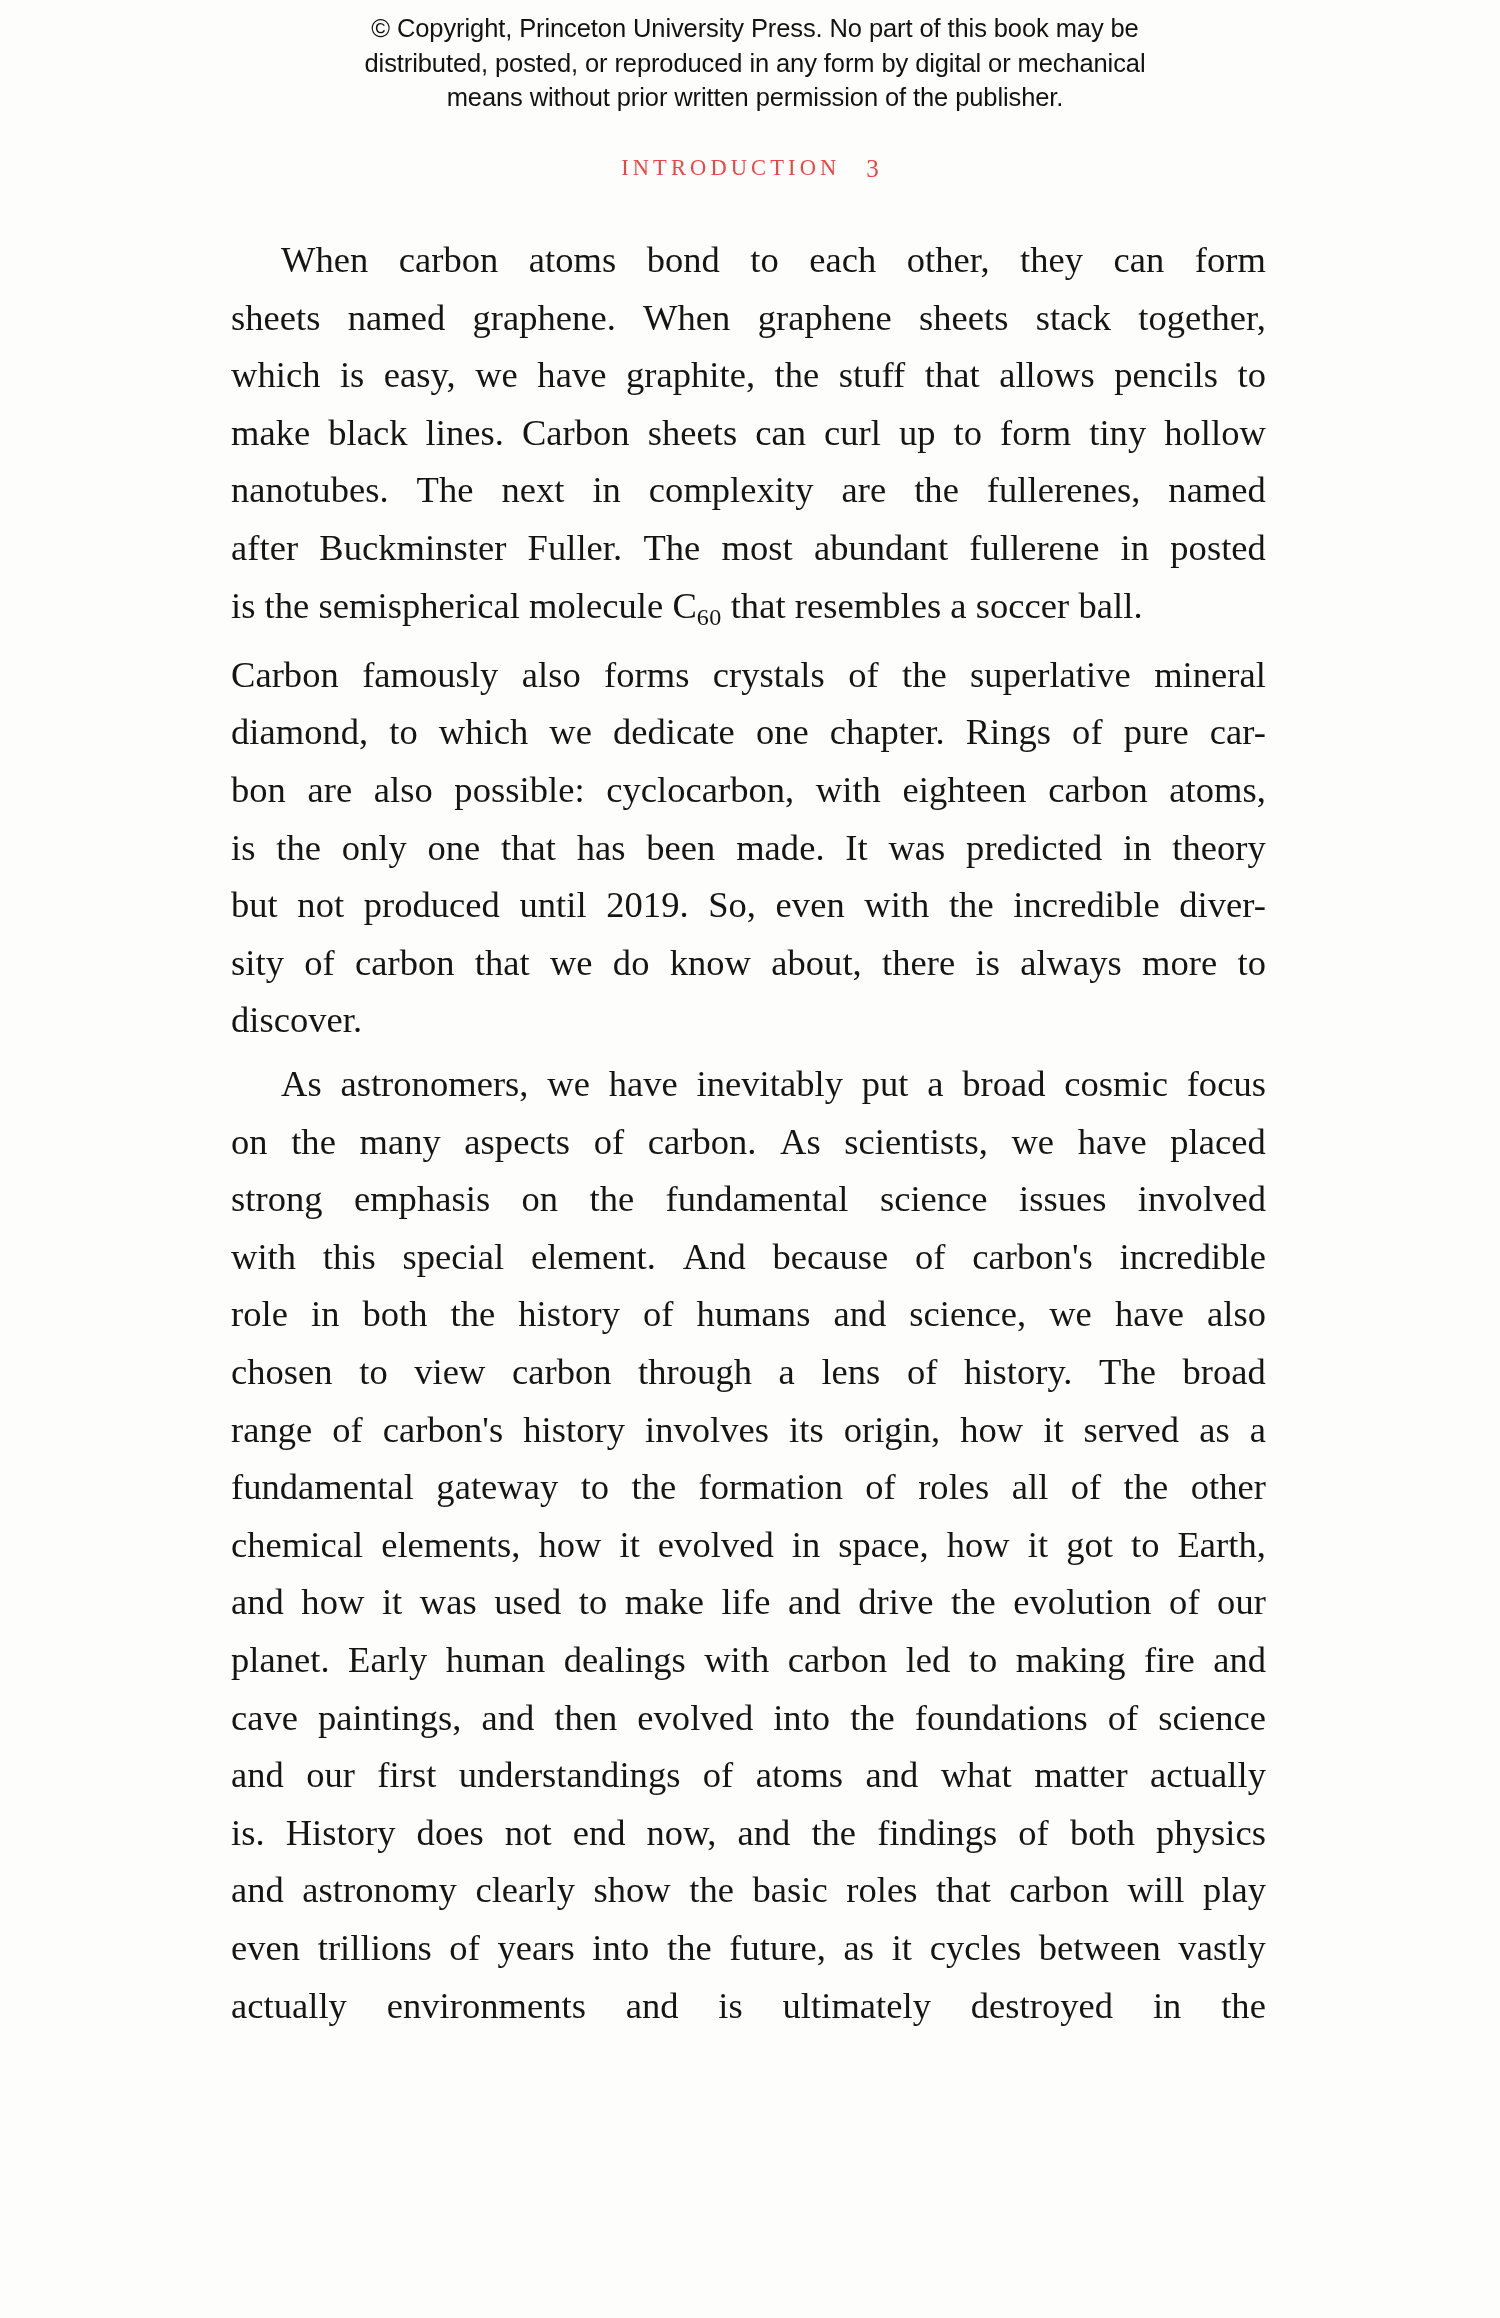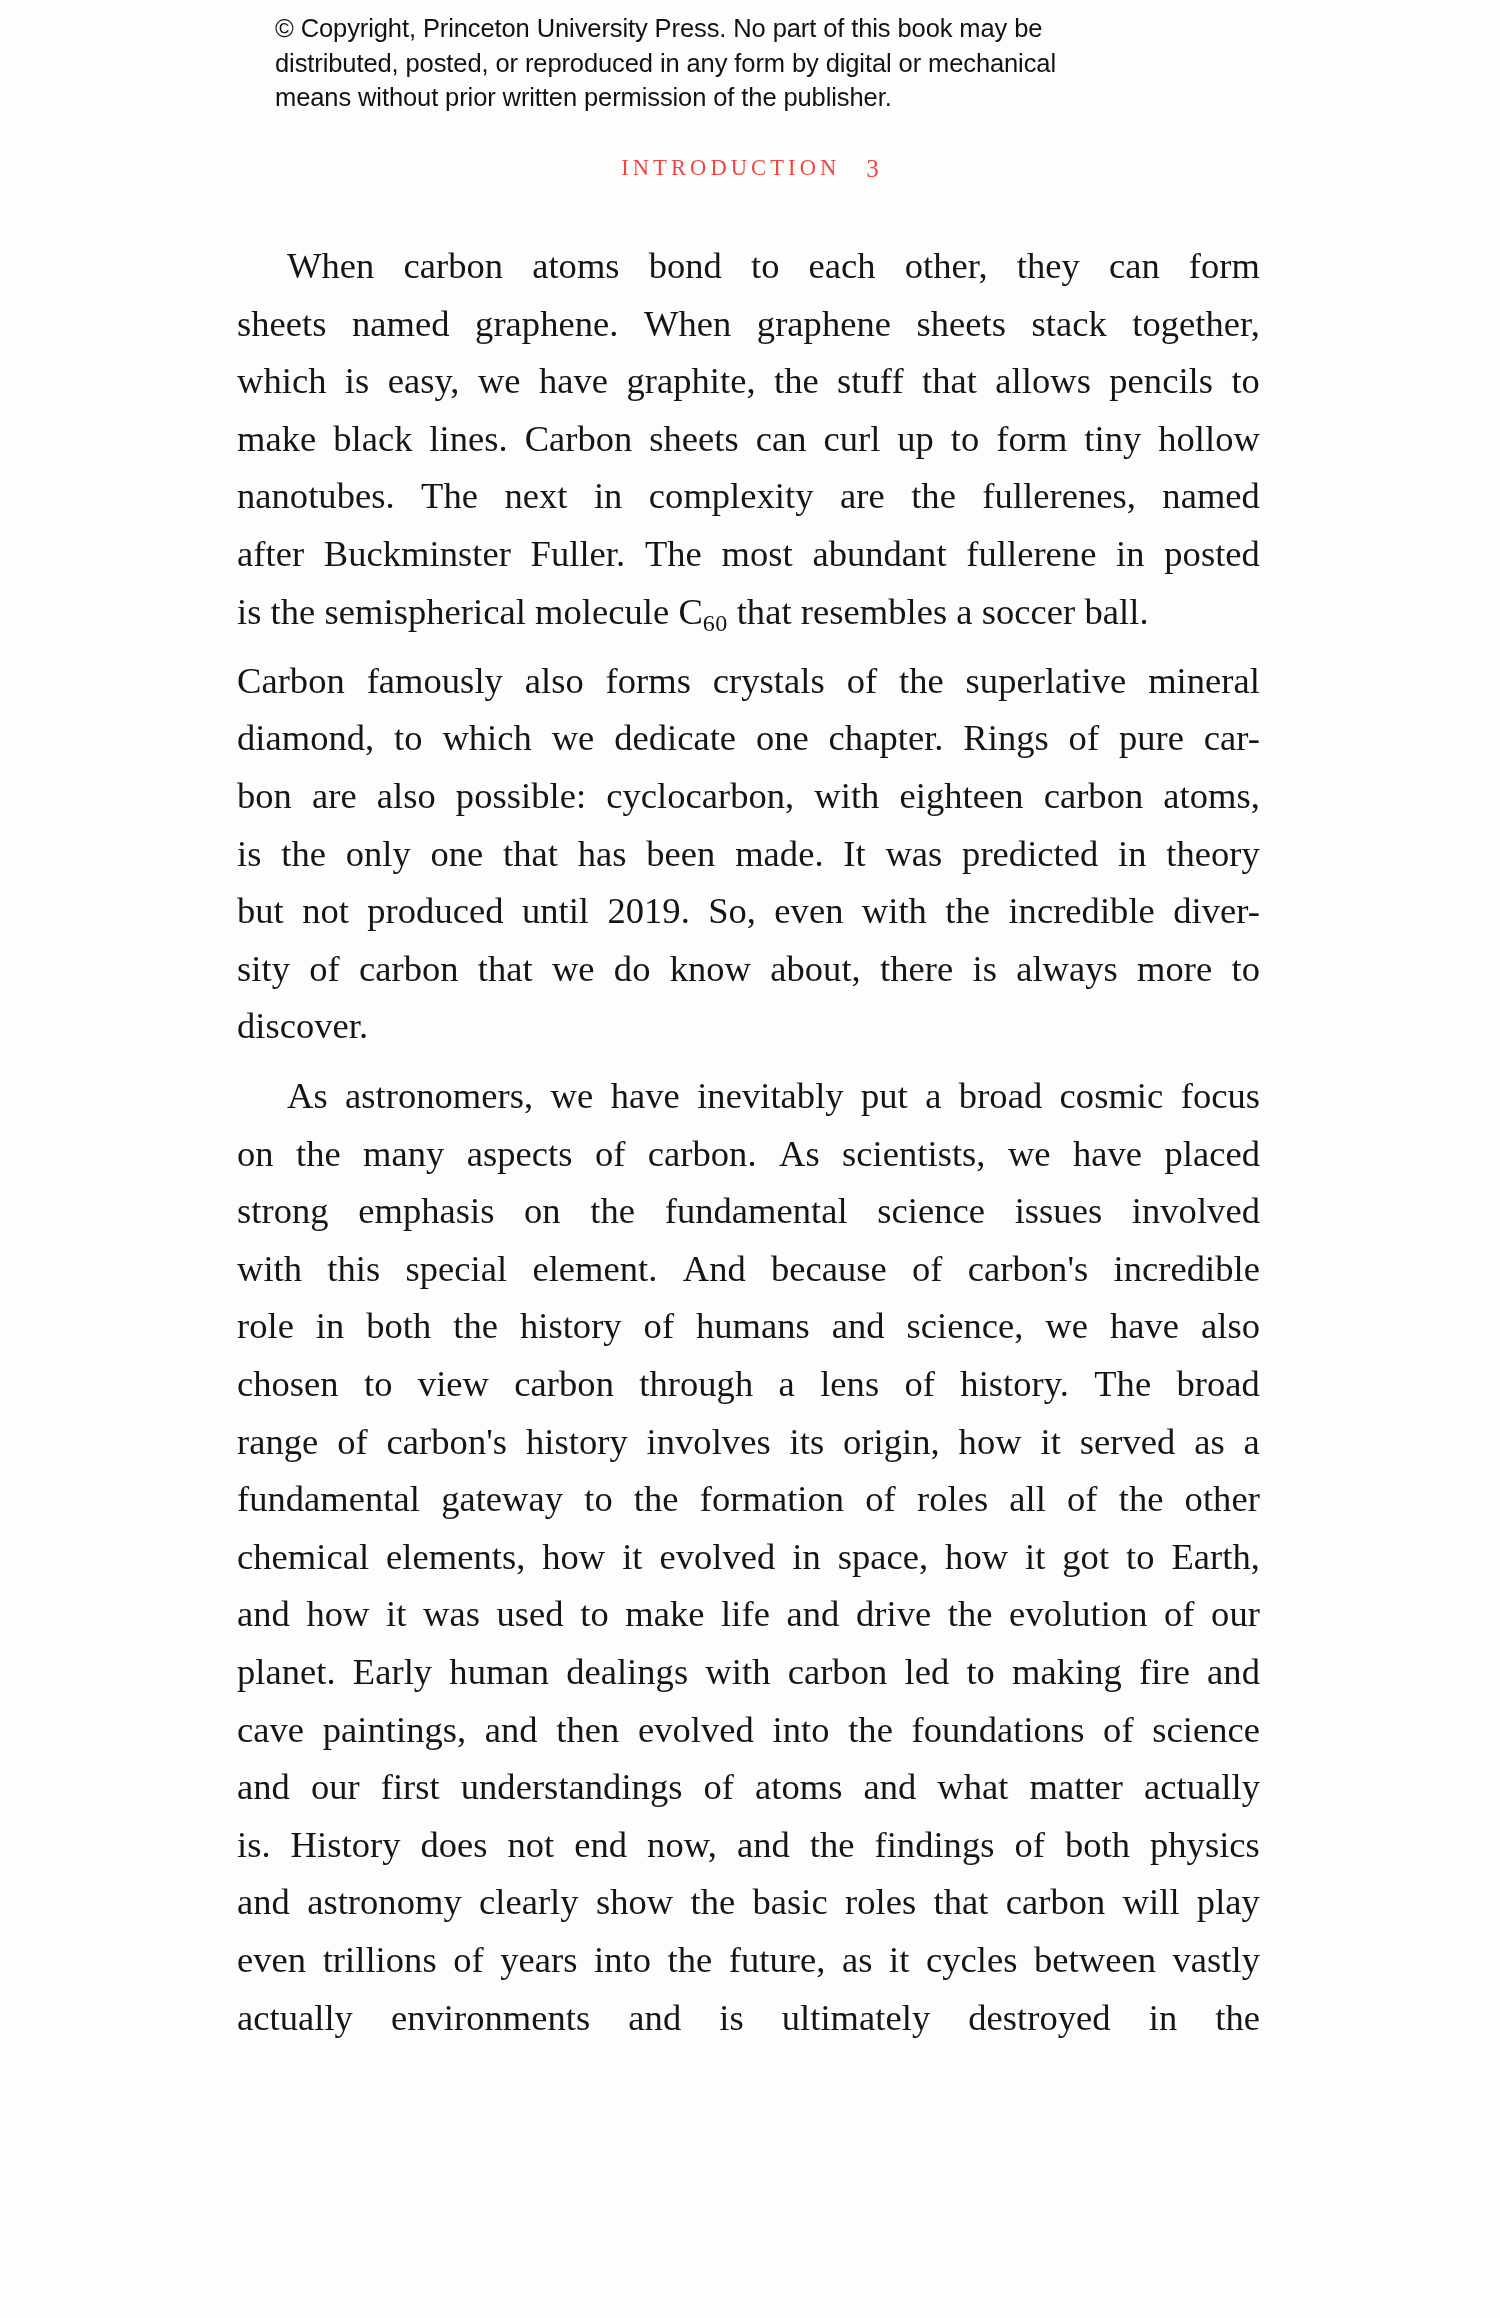--- a/index.html
+++ b/index.html
@@ -29,21 +29,21 @@
     position: absolute;
     left: 275px;
     top: 11px;
     width: 960px;
     font-family: "Liberation Sans", "DejaVu Sans", sans-serif;
     font-size: 25.5px;
     line-height: 34.5px;
     color: #121212;
     letter-spacing: -0.1px;
   }
-  .copyright-notice .cline { display: block; white-space: nowrap; }
+  .copyright-notice .cline { display: block; white-space: nowrap; text-align: center; }
 
   
   .running-head {
     position: absolute;
     left: 0;
     right: 0;
     top: 152px;
     text-align: center;
     font-size: 23px;
     line-height: 30px;
@@ -65,21 +65,21 @@
 
   
   .body-column {
     position: absolute;
     left: 225px;
     top: 225px;
     width: 1047px;
   }
 
   .para {
-    margin: 12px;
+    margin: 6px;
     font-size: 36.5px;
     line-height: 57.6px;
     text-align: justify;
     text-justify: inter-word;
     color: #151515;
     letter-spacing: 0.05px;
   }
   .para .ln {
     display: block;
     white-space: nowrap;

